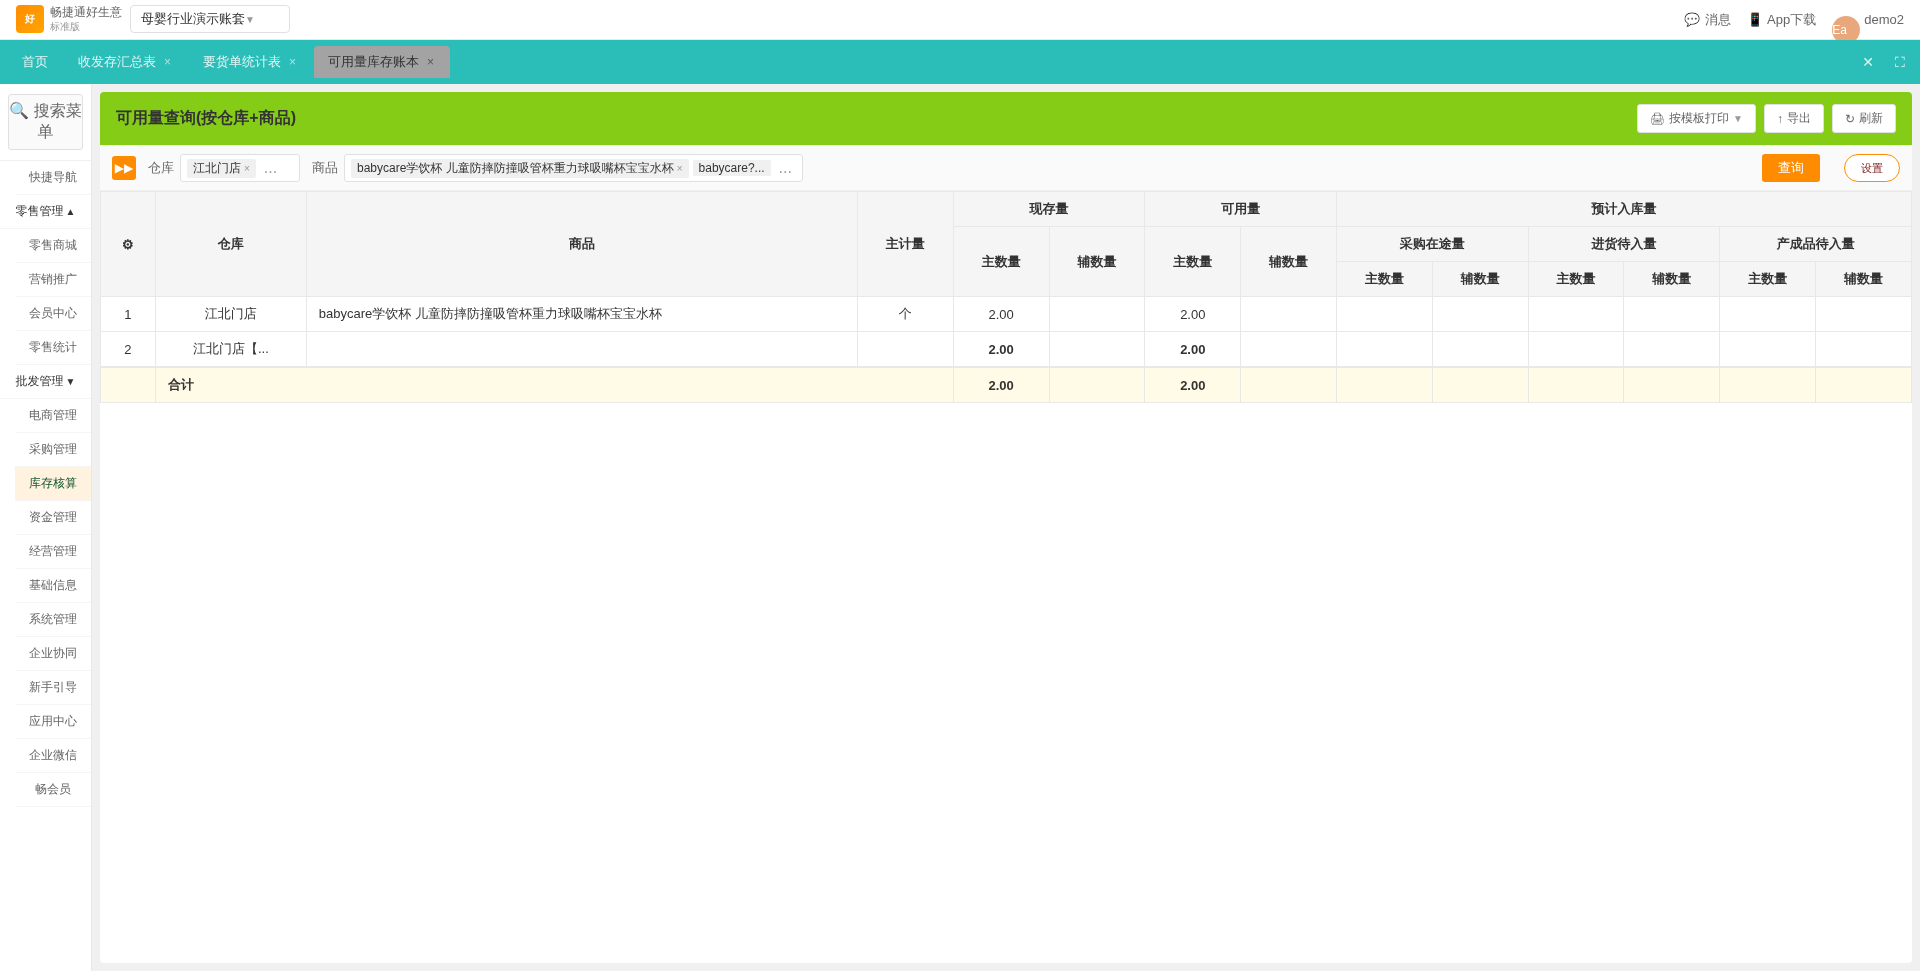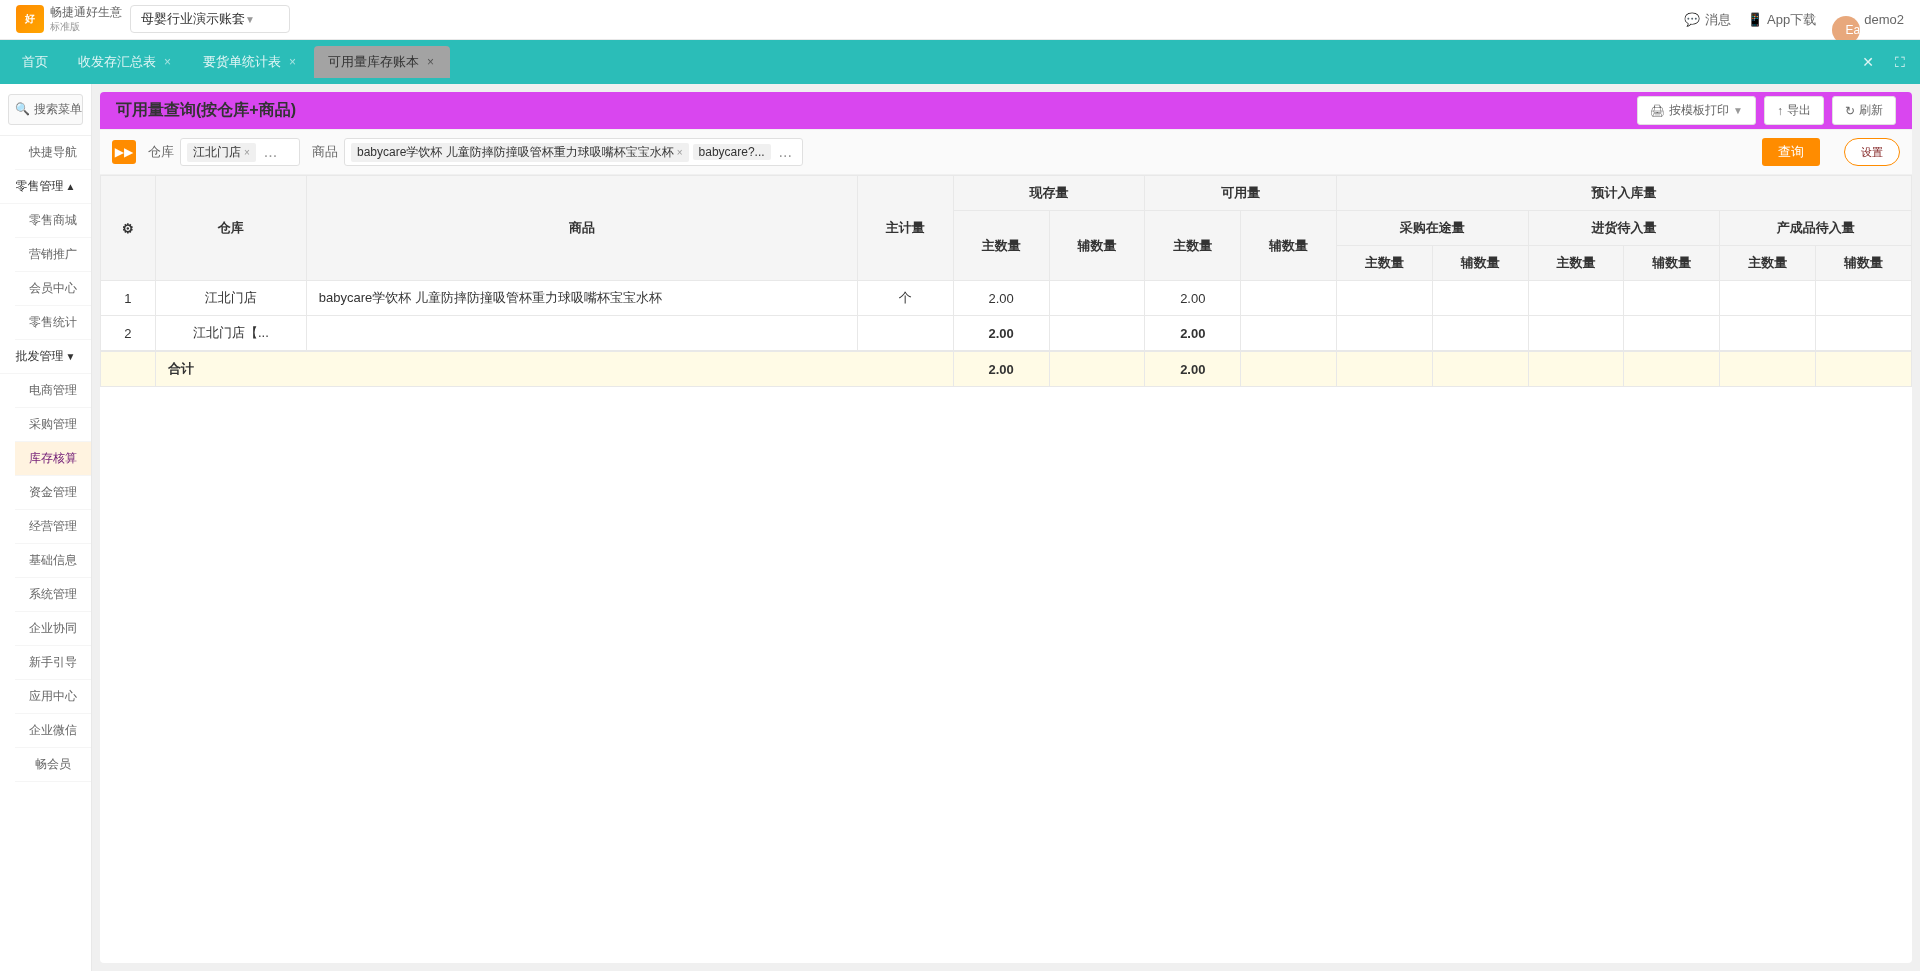--- a/index.html
+++ b/index.html
@@ -71,21 +71,21 @@
       gap: 4px;
       cursor: pointer;
     }
     .avatar {
       width: 28px;
       height: 28px;
       border-radius: 50%;
       background: #e8a87c;
       display: flex;
       align-items: center;
-      justify-content: flex-end;
+      justify-content: flex-start;
       color: white;
       font-size: 12px;
       overflow: hidden;
       margin-top: 21px;
     }
 
     
     .nav-tabs {
       height: 44px;
       background: #2bbdb8;
@@ -154,39 +154,39 @@
       flex-shrink: 0;
       overflow-y: auto;
     }
     .sidebar-search {
       padding: 10px 8px;
       border-bottom: 1px solid #f0f0f0;
     }
     .sidebar-search-btn {
       width: 100%;
       padding: 6px 0;
-      text-align: right;
+      text-align: center;
       color: #666;
-      font-size: 12px;
+      font-size: 16px;
       cursor: pointer;
       border: 1px solid #e0e0e0;
       border-radius: 3px;
       background: #fafafa;
     }
     .sidebar-nav-item {
       padding: 8px 0;
       text-align: center;
       font-size: 12px;
       color: #666;
       cursor: pointer;
       border-bottom: 1px solid #f5f5f5;
       margin-left: 15px;
     }
     .sidebar-nav-item.active {
-      color: #701a75;
+      color: #14532d;
       background: #fff3e0;
       font-weight: 500;
     }
     .sidebar-group-header {
       padding: 8px 0;
       text-align: center;
       font-size: 12px;
       color: #333;
       cursor: pointer;
       border-bottom: 1px solid #f5f5f5;
@@ -224,23 +224,23 @@
       display: flex;
       flex-direction: column;
       flex: 1;
     }
 
     
     .page-header {
       display: flex;
       align-items: center;
       justify-content: space-between;
-      padding: 4px 16px;
+      padding: 12px 16px;
       border-bottom: 1px solid #f0f0f0;
-      background: #d946ef;
+      background: #84cc16;
       gap: 12px;
     }
     .page-title {
       font-size: 16px;
       font-weight: 600;
       color: #333;
     }
     .page-actions {
       display: flex;
       align-items: center;

